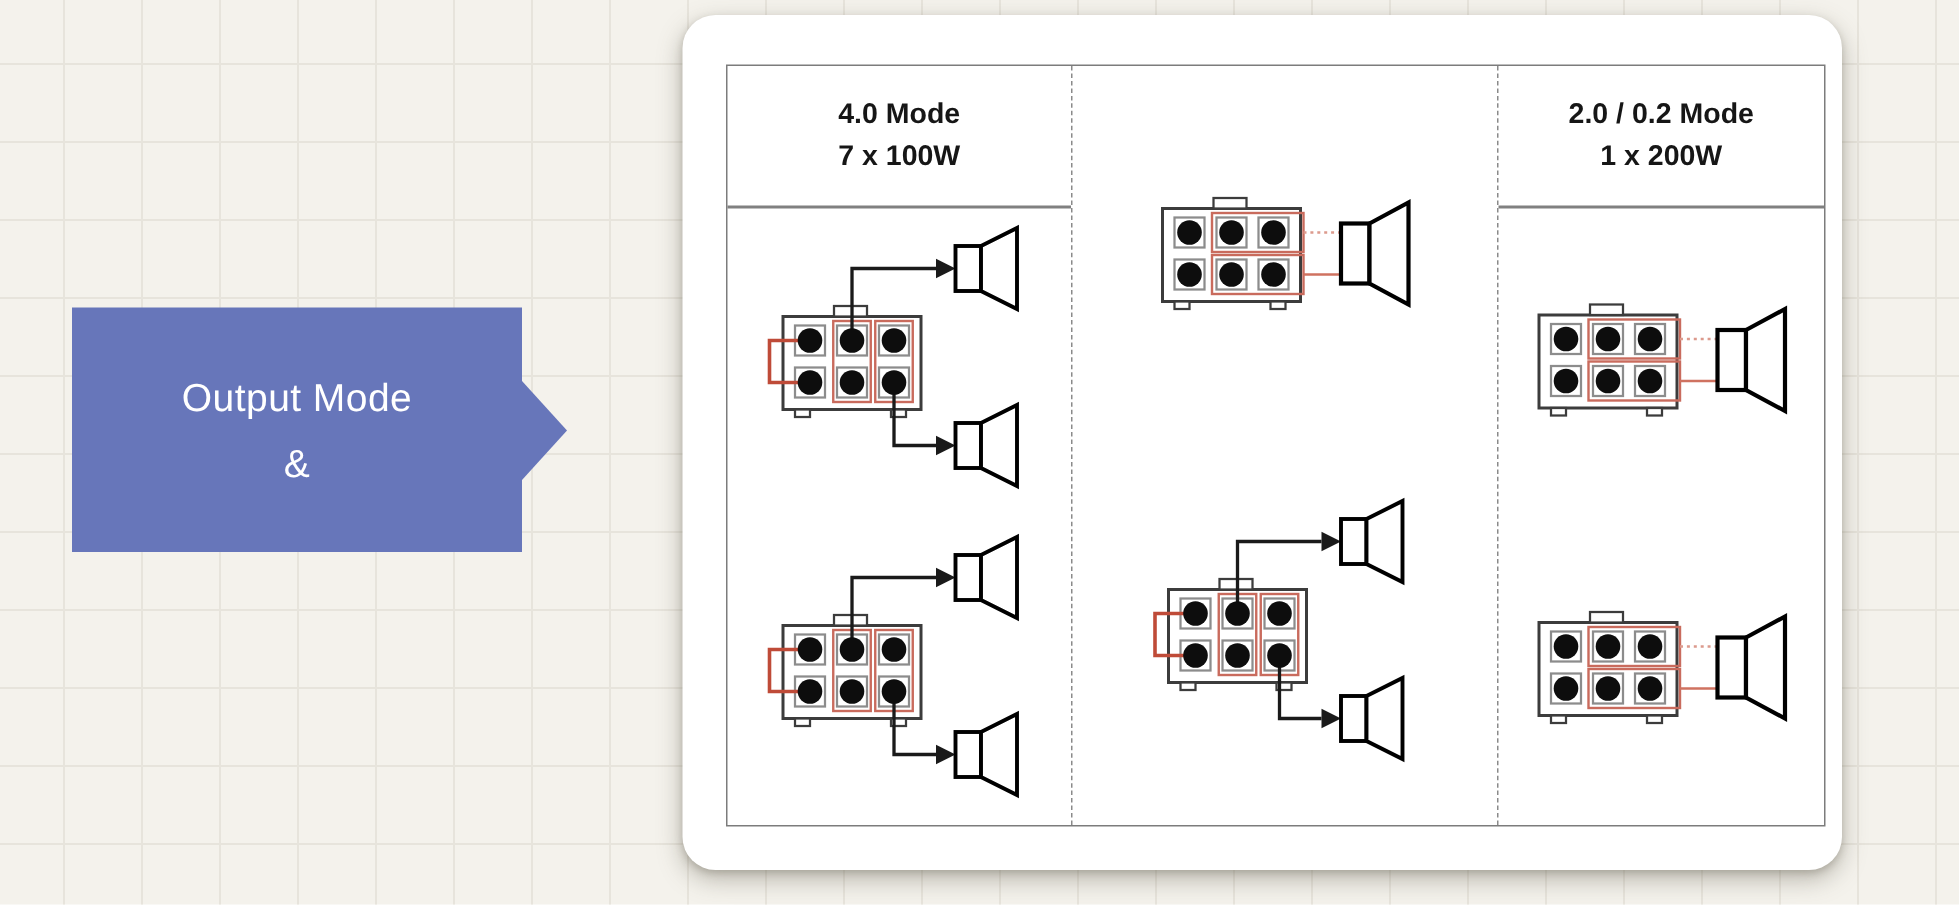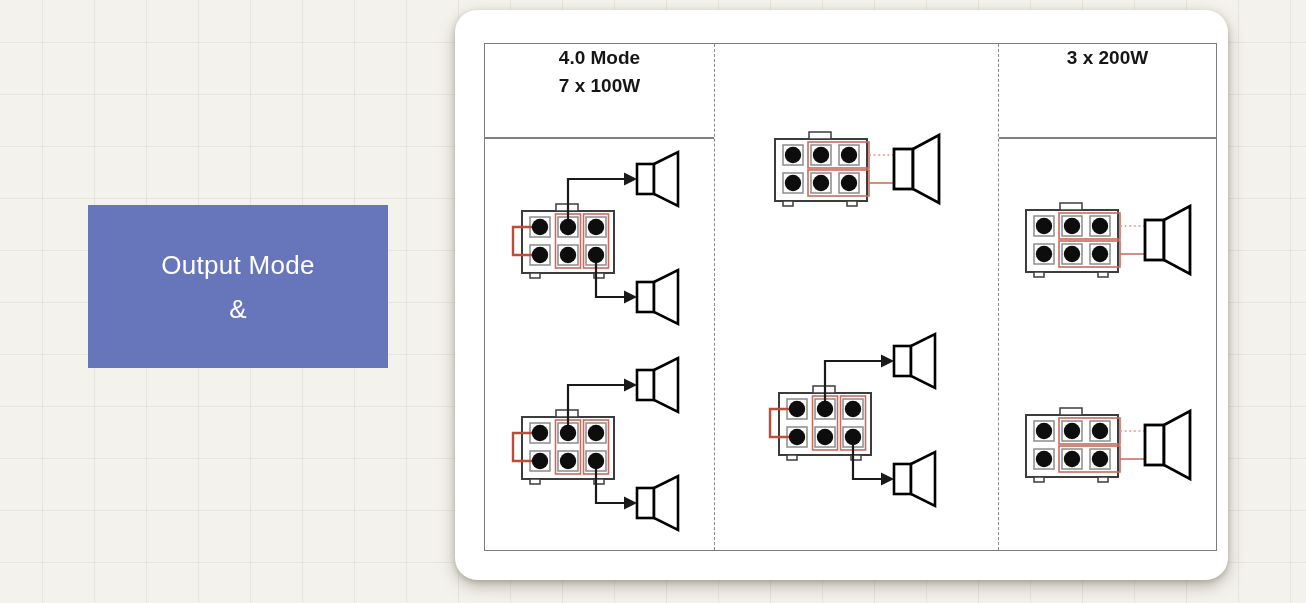--- a/index.html
+++ b/index.html
@@ -21,21 +21,20 @@
     left: 48px; top: 205px;
     width: 300px; height: 163px;
     background: #6776ba;
     color: #ffffff;
     display: flex; flex-direction: column;
     align-items: center; justify-content: center;
     text-align: center;
     font-size: 26px;
     line-height: 44px;
     letter-spacing: 0.3px;
-    margin-left: 40px;
   }
   .callout-arrow {
     position: absolute;
     left: 348px; top: 254px;
     width: 0; height: 0;
     border-top: 33px solid transparent;
     border-bottom: 33px solid transparent;
     border-left: 30px solid #6776ba;
   }
 
@@ -62,21 +61,21 @@
   .mode-col.c0 { flex: 0 0 229px; }
   .mode-col.c1 { flex: 0 0 284px; }
   .mode-col.c2 { flex: 1 1 auto; }
   .mode-col + .mode-col { border-left: 1px dashed #8a8a8a; }
 
   .head-cell {
     height: 95px;
     flex: 0 0 95px;
     border-bottom: 2.5px solid #808080;
     display: flex; flex-direction: column;
-    align-items: center; justify-content: flex-start;
+    align-items: center; justify-content: center;
     font-weight: 700;
     font-size: 19px;
     line-height: 28px;
     color: #161616;
   }
   .body-cell {
     flex: 1 1 auto;
     display: flex; flex-direction: column;
   }
   .diagram-slot {
@@ -272,21 +271,22 @@
       <rect x="127" y="133" width="17" height="30"></rect>
       <polygon points="144,133 168,121 168,175 144,163"></polygon>
     </g>
   </svg>
 </div>
       </div>
     </div>
 
     <div class="mode-col c2">
       <div class="head-cell">
-        <span>3 x 200W</span>
+        <span>2.0 / 0.2 Mode</span>
+        <span>1 x 200W</span>
       </div>
       <div class="body-cell">
         <div class="diagram-slot">
   <svg width="180" height="112" viewBox="0 0 180 112">
     <g>
       <rect x="8" y="24" width="92" height="62" fill="#ffffff" stroke="#3c3c3c" stroke-width="2"></rect>
       <rect x="42" y="17" width="22" height="7" fill="#ffffff" stroke="#3c3c3c" stroke-width="1.5"></rect>
       <rect x="16" y="86" width="10" height="5" fill="#ffffff" stroke="#3c3c3c" stroke-width="1.5"></rect>
       <rect x="80" y="86" width="10" height="5" fill="#ffffff" stroke="#3c3c3c" stroke-width="1.5"></rect>
       <g fill="#ffffff" stroke="#8c8c8c" stroke-width="1.5">

